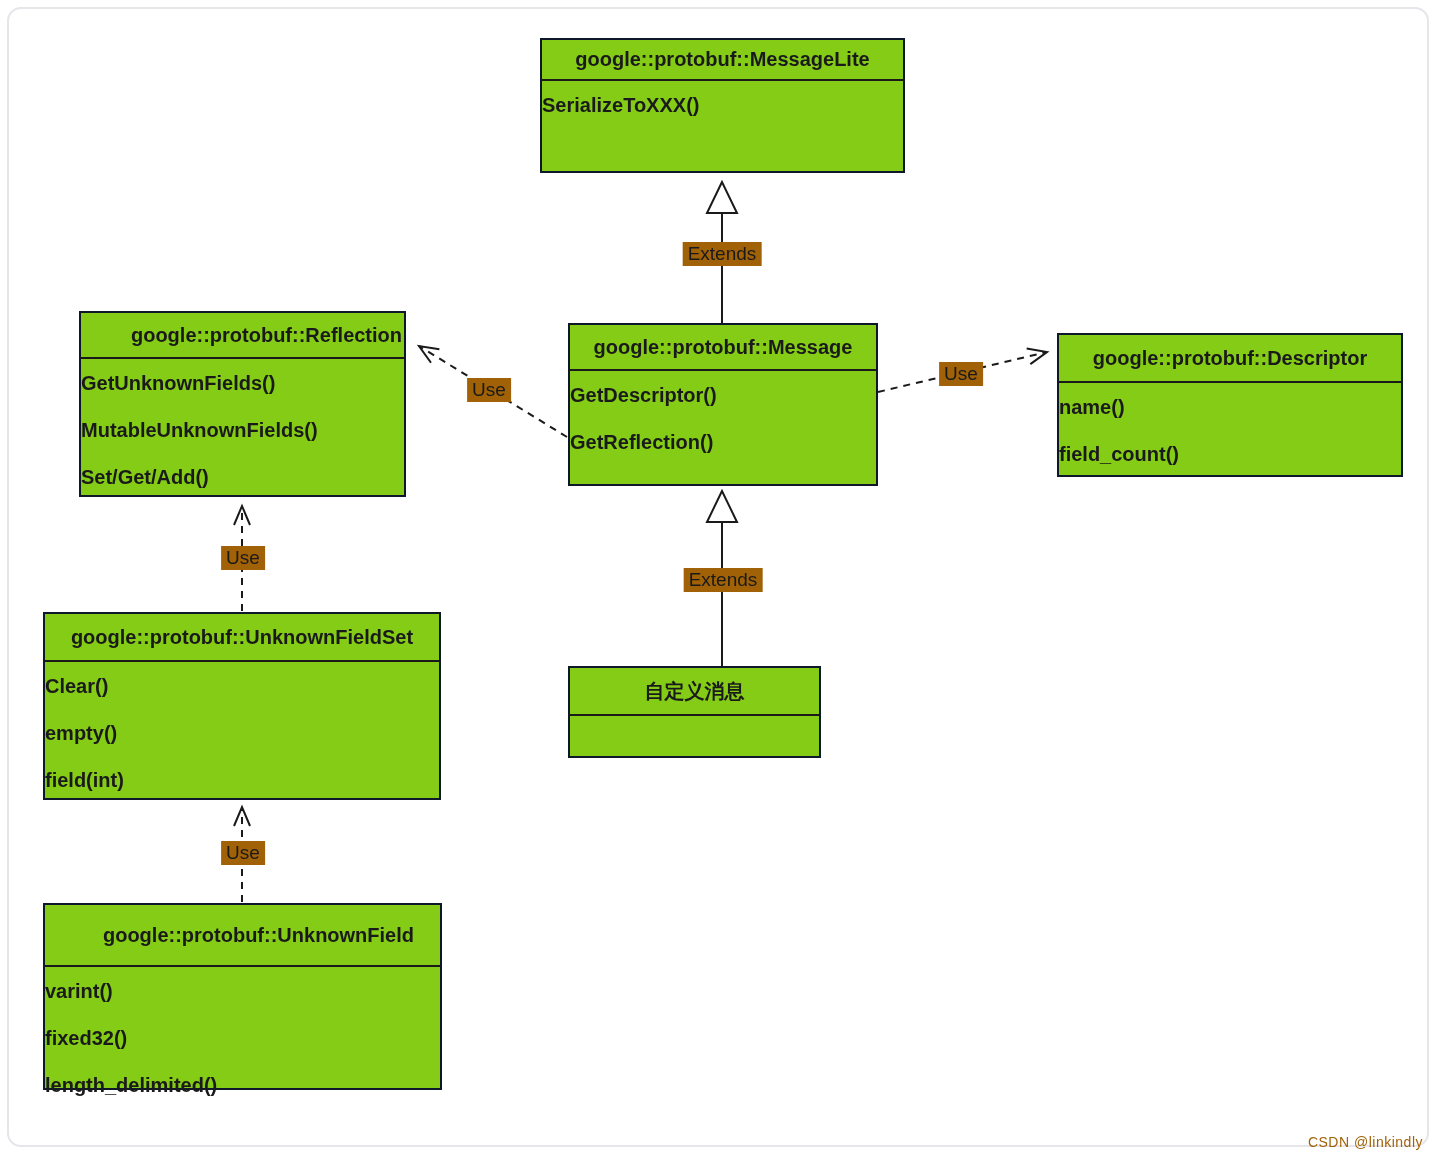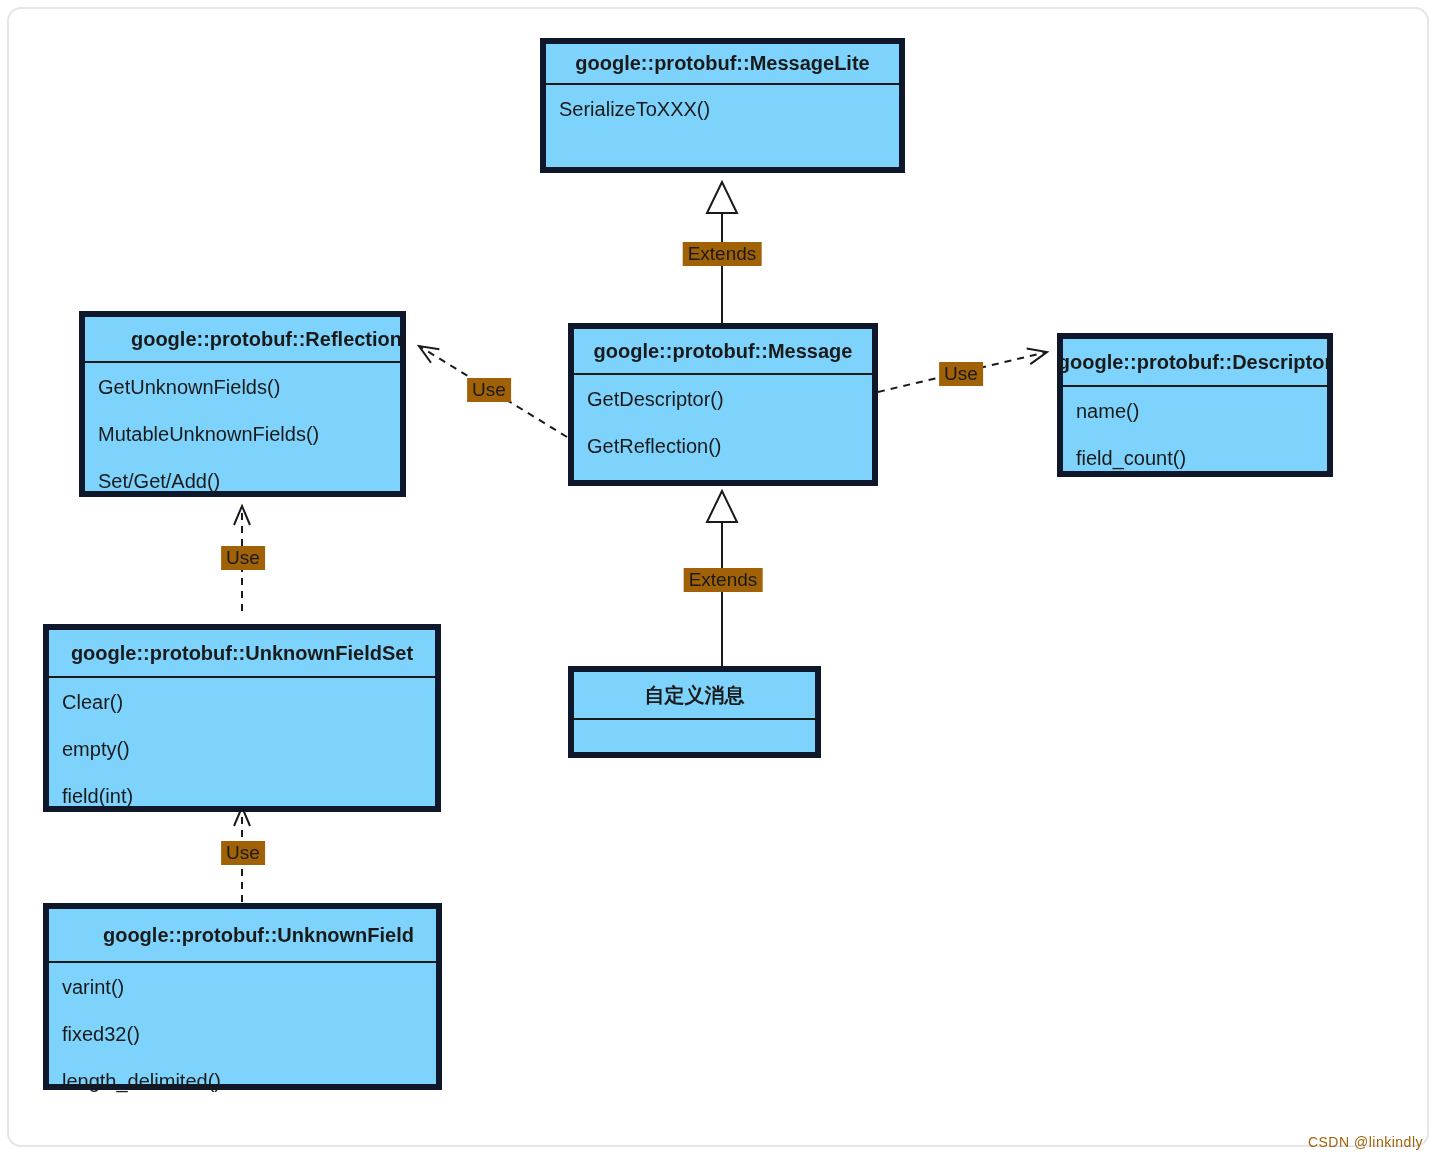--- a/index.html
+++ b/index.html
@@ -17,40 +17,40 @@
     border: 2px solid #e5e5ea;
     border-radius: 14px;
     pointer-events: none;
   }
   .edges {
     position: absolute;
     left: 0; top: 0;
   }
   .uml-class {
     position: absolute;
-    border: 6px solid #0f172a;
-    background: #7dd3fc;
+    border: 2px solid #0f172a;
+    background: #84cc16;
   }
   .uml-title {
     border-bottom: 2px solid #1a1a1a;
     font-weight: bold;
     font-size: 20px;
     display: flex;
     align-items: center;
     justify-content: center;
     white-space: nowrap;
   }
   .uml-methods { padding-top: 1px; }
   .uml-method {
     height: 47px;
     display: flex;
     align-items: center;
-    padding-left: 13px;
     font-size: 20px;
     white-space: nowrap;
+    font-weight: bold;
   }
   .edge-label {
     position: absolute;
     transform: translate(-50%, -50%);
     background: #a16207;
     padding: 1px 5px;
     font-size: 19px;
     color: #1a1a1a;
     white-space: nowrap;
   }
@@ -122,39 +122,39 @@
 
 <div class="uml-class" style="left:79px; top:311px; width:327px; height:186px;">
   <div class="uml-title" style="height:46px;padding-left:48px;">google::protobuf::Reflection</div>
   <div class="uml-methods">
     <div class="uml-method">GetUnknownFields()</div>
     <div class="uml-method">MutableUnknownFields()</div>
     <div class="uml-method">Set/Get/Add()</div>
   </div>
 </div>
 
-<div class="uml-class" style="left:1057px; top:333px; width:276px; height:144px;">
+<div class="uml-class" style="left:1057px; top:333px; width:346px; height:144px;">
   <div class="uml-title" style="height:48px;">google::protobuf::Descriptor</div>
   <div class="uml-methods">
     <div class="uml-method">name()</div>
     <div class="uml-method">field_count()</div>
   </div>
 </div>
 
-<div class="uml-class" style="left:43px; top:612px; width:398px; height:188px;margin-top:12px;">
+<div class="uml-class" style="left:43px; top:612px; width:398px; height:188px;">
   <div class="uml-title" style="height:48px;">google::protobuf::UnknownFieldSet</div>
   <div class="uml-methods">
     <div class="uml-method">Clear()</div>
     <div class="uml-method">empty()</div>
     <div class="uml-method">field(int)</div>
   </div>
 </div>
 
 <div class="uml-class" style="left:43px; top:903px; width:399px; height:187px;">
-  <div class="uml-title" style="height:54px;padding-left:32px;">google::protobuf::UnknownField</div>
+  <div class="uml-title" style="height:62px;padding-left:32px;">google::protobuf::UnknownField</div>
   <div class="uml-methods">
     <div class="uml-method">varint()</div>
     <div class="uml-method">fixed32()</div>
     <div class="uml-method">length_delimited()</div>
   </div>
 </div>
 
 <div class="uml-class" style="left:568px; top:666px; width:253px; height:92px;">
   <div class="uml-title" style="height:48px;">自定义消息</div>
   <div class="uml-methods"></div>

